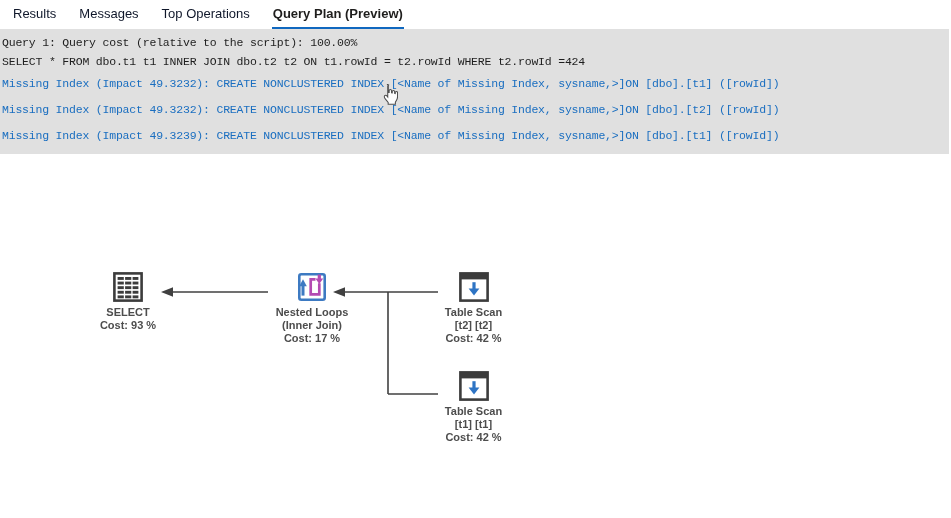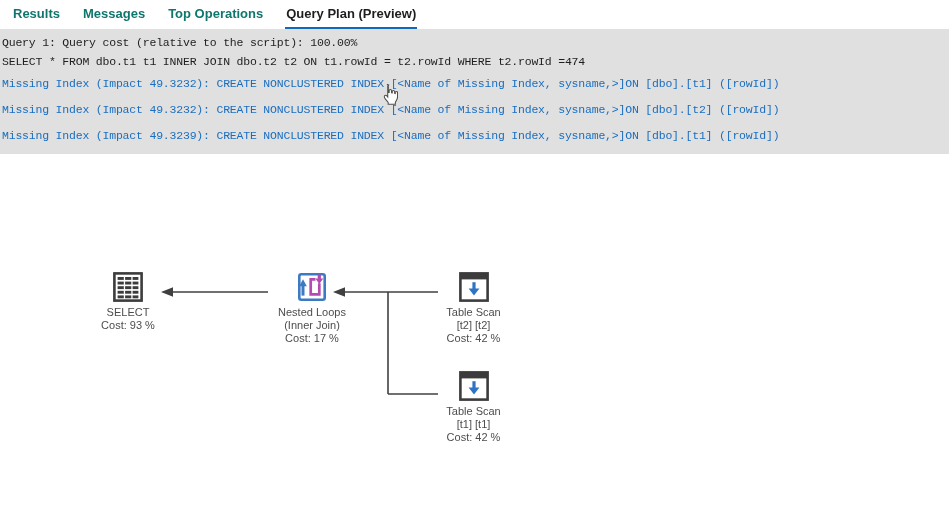--- a/index.html
+++ b/index.html
@@ -9,23 +9,23 @@
     -webkit-font-smoothing:antialiased;
   }
   
   .tab-bar{
     position:absolute;top:0;left:0;width:951px;height:33px;
     display:flex;align-items:stretch;gap:21px;padding-left:12px;
     background:#ffffff;box-sizing:border-box;
   }
   .tab{
     display:flex;align-items:center;
-    font-size:13px;color:#0f766e;cursor:pointer;
+    font-size:13px;color:#0f172a;cursor:pointer;
     border-bottom:3px solid transparent;box-sizing:border-box;
-    padding:0 1px;margin-bottom:3px;white-space:nowrap;font-weight:bold;
+    padding:0 1px;margin-bottom:3px;white-space:nowrap;
   }
   .tab.active{
     color:#1f1e1d;font-weight:700;
     border-bottom:3px solid #1068bf;
   }
   
   .plan-header{
     position:absolute;top:29px;left:0;width:947px;height:121px;
     background:#e0e0e0;padding:4px 0 0 2px;box-sizing:content-box;
     font-family:"Liberation Mono","DejaVu Sans Mono",monospace;
@@ -33,37 +33,37 @@
   }
   .query-line{height:19px;line-height:19px;color:#1e1e1e;white-space:pre;}
   .mi-line{height:26px;line-height:26px;color:#1a6ec0;white-space:pre;cursor:pointer;}
   
   .connectors{position:absolute;top:0;left:0;pointer-events:none;}
   .plan-node{
     position:absolute;text-align:center;cursor:pointer;
   }
   .plan-node .node-icon{display:block;margin:0 auto 4px auto;}
   .node-label{
-    font-size:11px;line-height:13px;color:#4d4d4d;white-space:nowrap;
+    font-size:11px;line-height:13px;color:#4d4d4d;white-space:nowrap;font-weight:bold;
   }
   .hand-cursor{position:absolute;left:380px;top:82px;z-index:5;pointer-events:none;}
 </style>
 </head>
 <body>
 
 <div class="tab-bar">
   <div class="tab">Results</div>
   <div class="tab">Messages</div>
   <div class="tab">Top Operations</div>
   <div class="tab active">Query Plan (Preview)</div>
 </div>
 
 <div class="plan-header">
   <div class="query-line">Query 1: Query cost (relative to the script): 100.00%</div>
-  <div class="query-line">SELECT * FROM dbo.t1 t1 INNER JOIN dbo.t2 t2 ON t1.rowId = t2.rowId WHERE t2.rowId =474</div>
+  <div class="query-line">SELECT * FROM dbo.t1 t1 INNER JOIN dbo.t2 t2 ON t1.rowId = t2.rowId WHERE t2.rowId =424</div>
   <div class="mi-line">Missing Index (Impact 49.3232): CREATE NONCLUSTERED INDEX [&lt;Name of Missing Index, sysname,&gt;]ON [dbo].[t1] ([rowId])</div>
   <div class="mi-line">Missing Index (Impact 49.3232): CREATE NONCLUSTERED INDEX [&lt;Name of Missing Index, sysname,&gt;]ON [dbo].[t2] ([rowId])</div>
   <div class="mi-line">Missing Index (Impact 49.3239): CREATE NONCLUSTERED INDEX [&lt;Name of Missing Index, sysname,&gt;]ON [dbo].[t1] ([rowId])</div>
 </div>
 
 <svg class="hand-cursor" width="18" height="24" viewBox="0 0 24 30">
   <path d="M9.3,2.2 c1,0 1.8,0.8 1.8,1.8 v8.6 l1.1,0.2 v-2.1 c0-0.9 0.7-1.6 1.6-1.6 c0.9,0 1.6,0.7 1.6,1.6 v2.6 l0.9,0.2 v-1.7 c0-0.9 0.7-1.6 1.6-1.6 c0.9,0 1.6,0.7 1.6,1.6 v2.3 l0.8,0.2 v-1 c0-0.9 0.7-1.6 1.5-1.6 c0.9,0 1.6,0.7 1.6,1.6 v5.2 c0,1.6-0.4,3.1-1.2,4.5 l-1.7,3 v2.7 h-9.6 v-2.5 l-3.6-4.3 c-0.9-1.1-1.6-2.1-1.6-3.3 c0-1 0.8-1.9 1.9-1.9 c0.6,0 1.2,0.3 1.6,0.8 l1.1,1.4 v-14.1 c0-1 0.8-1.8 1.8-1.8 z" fill="#fdfdfd" stroke="#4d4d4d" stroke-width="1.4"></path>
 </svg>
 
 <svg class="connectors" width="951" height="518" viewBox="0 0 951 518">

